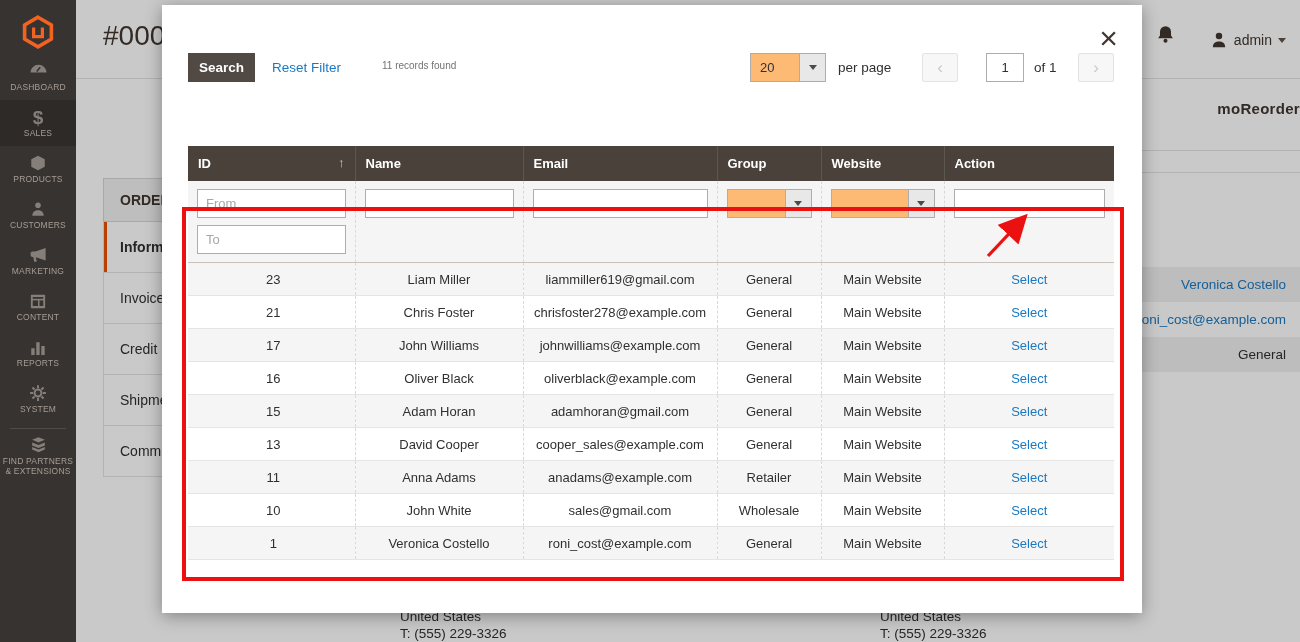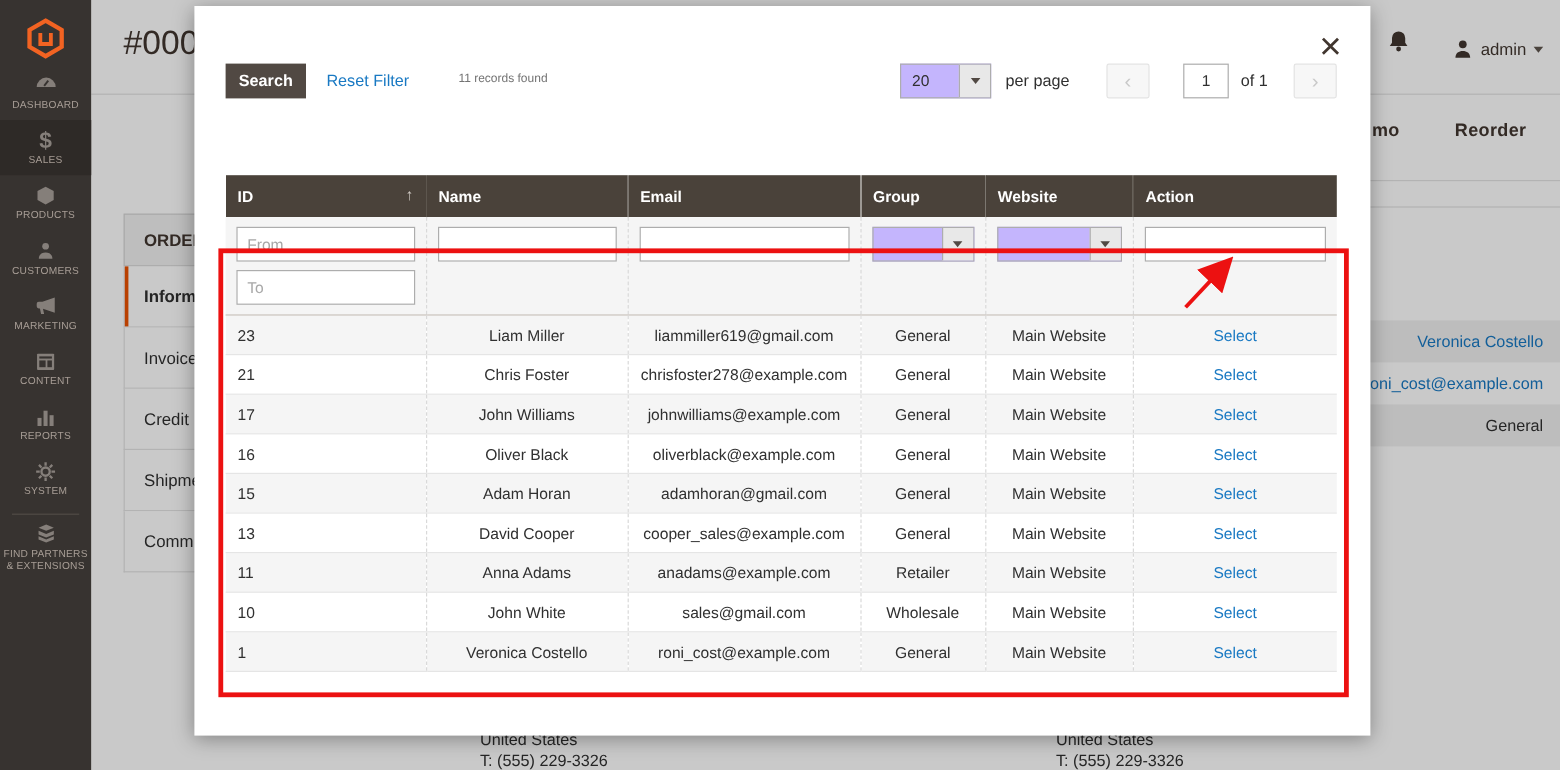--- a/index.html
+++ b/index.html
@@ -22,21 +22,21 @@
   .dollar{font-size:19px;font-weight:bold;color:#857f7a;line-height:19px;}
 
   
   .page{position:absolute;left:76px;top:0;right:0;bottom:0;background:#fff;z-index:1;}
   .page-title{position:absolute;left:27px;top:20px;font-size:28px;color:var(--dark-text);white-space:nowrap;}
   .hdr-border{position:absolute;left:0;top:78px;right:0;height:1px;background:#e3e3e3;}
   .hdr-icons{position:absolute;right:14px;top:24px;display:flex;align-items:flex-end;gap:34px;}
   .bell-btn{color:var(--dark-text);cursor:pointer;}
   .admin-btn{display:flex;align-items:center;gap:6px;color:var(--dark-text);font-size:14px;cursor:pointer;}
   .caret-down{width:0;height:0;border-left:4px solid transparent;border-right:4px solid transparent;border-top:5px solid #5f554e;}
-  .top-buttons{position:absolute;right:0;top:100px;display:flex;gap:46px;padding-right:28px;}
+  .top-buttons{position:absolute;right:0;top:100px;display:flex;}
   .top-buttons .tbtn{font-size:15px;font-weight:bold;color:var(--dark-text);letter-spacing:.3px;cursor:pointer;}
   .row-border2{position:absolute;right:0;top:150px;width:170px;height:1px;background:#e3e3e3;}
   .acct-top-border{position:absolute;right:0;top:172px;width:170px;height:1px;background:#e3e3e3;}
 
   .order-panel{position:absolute;left:27px;top:178px;width:420px;}
   .order-panel .op-head{background:#f2f2f2;border:1px solid #d6d6d6;padding:13px 16px;font-size:14px;font-weight:bold;color:var(--dark-text);}
   .op-item{background:#fff;border:1px solid #e3e3e3;border-top:none;padding:17px 16px;font-size:14px;color:#303030;cursor:pointer;position:relative;}
   .op-item.active{font-weight:bold;}
   .op-item.active::before{content:"";position:absolute;left:0;top:0;bottom:0;width:3px;background:var(--accent-orange);}
 
@@ -52,21 +52,21 @@
   
   .overlay{position:absolute;left:76px;top:0;right:0;bottom:0;background:rgba(0,0,0,.21);z-index:5;}
 
   
   .modal{position:absolute;left:162px;top:5px;width:980px;height:608px;background:#fff;z-index:10;box-shadow:0 3px 16px rgba(0,0,0,.35);}
   .modal-close{position:absolute;right:24px;top:18px;font-size:32px;font-weight:300;color:var(--dark-text);line-height:30px;cursor:pointer;}
   .search-btn{position:absolute;left:26px;top:48px;height:29px;background:#514943;color:#fff;border:none;font-size:13.5px;font-weight:bold;padding:0 11px;cursor:pointer;font-family:inherit;}
   .reset-link{position:absolute;left:110px;top:55px;font-size:13.5px;color:var(--link-blue);cursor:pointer;}
   .records{position:absolute;left:220px;top:55px;font-size:10px;color:#737373;}
   .pp-select{position:absolute;left:588px;top:48px;width:76px;height:29px;}
-  .sel-box{width:100%;height:100%;background:#c4b5fd;border:1px solid #adadad;position:relative;font-size:13px;color:#303030;display:flex;align-items:center;padding-left:9px;cursor:pointer;}
+  .sel-box{width:100%;height:100%;background:#fdba74;border:1px solid #adadad;position:relative;font-size:13px;color:#303030;display:flex;align-items:center;padding-left:9px;cursor:pointer;}
   .sel-box .arrow-seg{position:absolute;right:0;top:0;bottom:0;width:26px;background:#e8e8e8;border-left:1px solid #adadad;display:flex;align-items:center;justify-content:center;}
   .tri{width:0;height:0;border-left:4px solid transparent;border-right:4px solid transparent;border-top:5px solid #514943;}
   .pp-label{position:absolute;left:676px;top:55px;font-size:13.5px;color:#303030;}
   .pg-btn{position:absolute;top:48px;width:36px;height:29px;background:#f7f7f7;border:1px solid #e3e3e3;border-radius:2px;color:#c9c9c9;font-size:17px;display:flex;align-items:center;justify-content:center;cursor:default;}
   .pg-prev{left:760px;}
   .pg-next{left:916px;}
   .pg-input{position:absolute;left:824px;top:48px;width:38px;height:29px;border:1px solid #adadad;text-align:center;font-size:13px;color:#303030;font-family:inherit;}
   .pg-of{position:absolute;left:872px;top:55px;font-size:13.5px;color:#303030;}
 
   
@@ -77,21 +77,21 @@
   .grid th{background:var(--grid-header);color:#fff;font-size:13px;font-weight:bold;text-align:left;height:35px;padding:0 10px;border-right:1px solid #5d564e;cursor:pointer;position:relative;}
   .grid th:last-child{border-right:none;}
   .grid th .sort{position:absolute;right:10px;top:9px;font-size:13px;font-weight:normal;color:#cfc9c3;}
   tr.filter-row td{background:#f5f5f5;border-bottom:1px solid #c9c2bc;border-right:1px dashed #d9d9d9;padding:8px 9px;vertical-align:top;}
   tr.filter-row td:last-child{border-right:none;}
   .f-input{width:100%;height:29px;border:1px solid #adadad;background:#fff;font-size:13px;color:#303030;padding:0 8px;font-family:inherit;}
   .f-input::placeholder{color:#a8a8a8;}
   .f-stack{display:flex;flex-direction:column;gap:7px;}
   .f-select{height:29px;}
   tr.data-row td{height:33px;font-size:13px;color:#303030;border-bottom:1px solid #e5e5e5;border-right:1px dashed #d9d9d9;text-align:center;padding:0 6px;overflow:hidden;white-space:nowrap;}
-  tr.data-row td:first-child{text-align:left;padding-left:10px;}
+  tr.data-row td:first-child{text-align:center;padding-left:10px;}
   tr.data-row td:last-child{border-right:none;}
   tr.data-row:nth-child(even) td{background:#f5f5f5;}
   .select-link{color:var(--link-blue);cursor:pointer;}
 
   
   .anno-rect{position:absolute;left:182px;top:207px;width:942px;height:374px;border:4px solid var(--red);z-index:20;pointer-events:none;}
   .anno-arrow{position:absolute;left:978px;top:210px;z-index:21;pointer-events:none;}
 </style>
 </head>
 <body>

